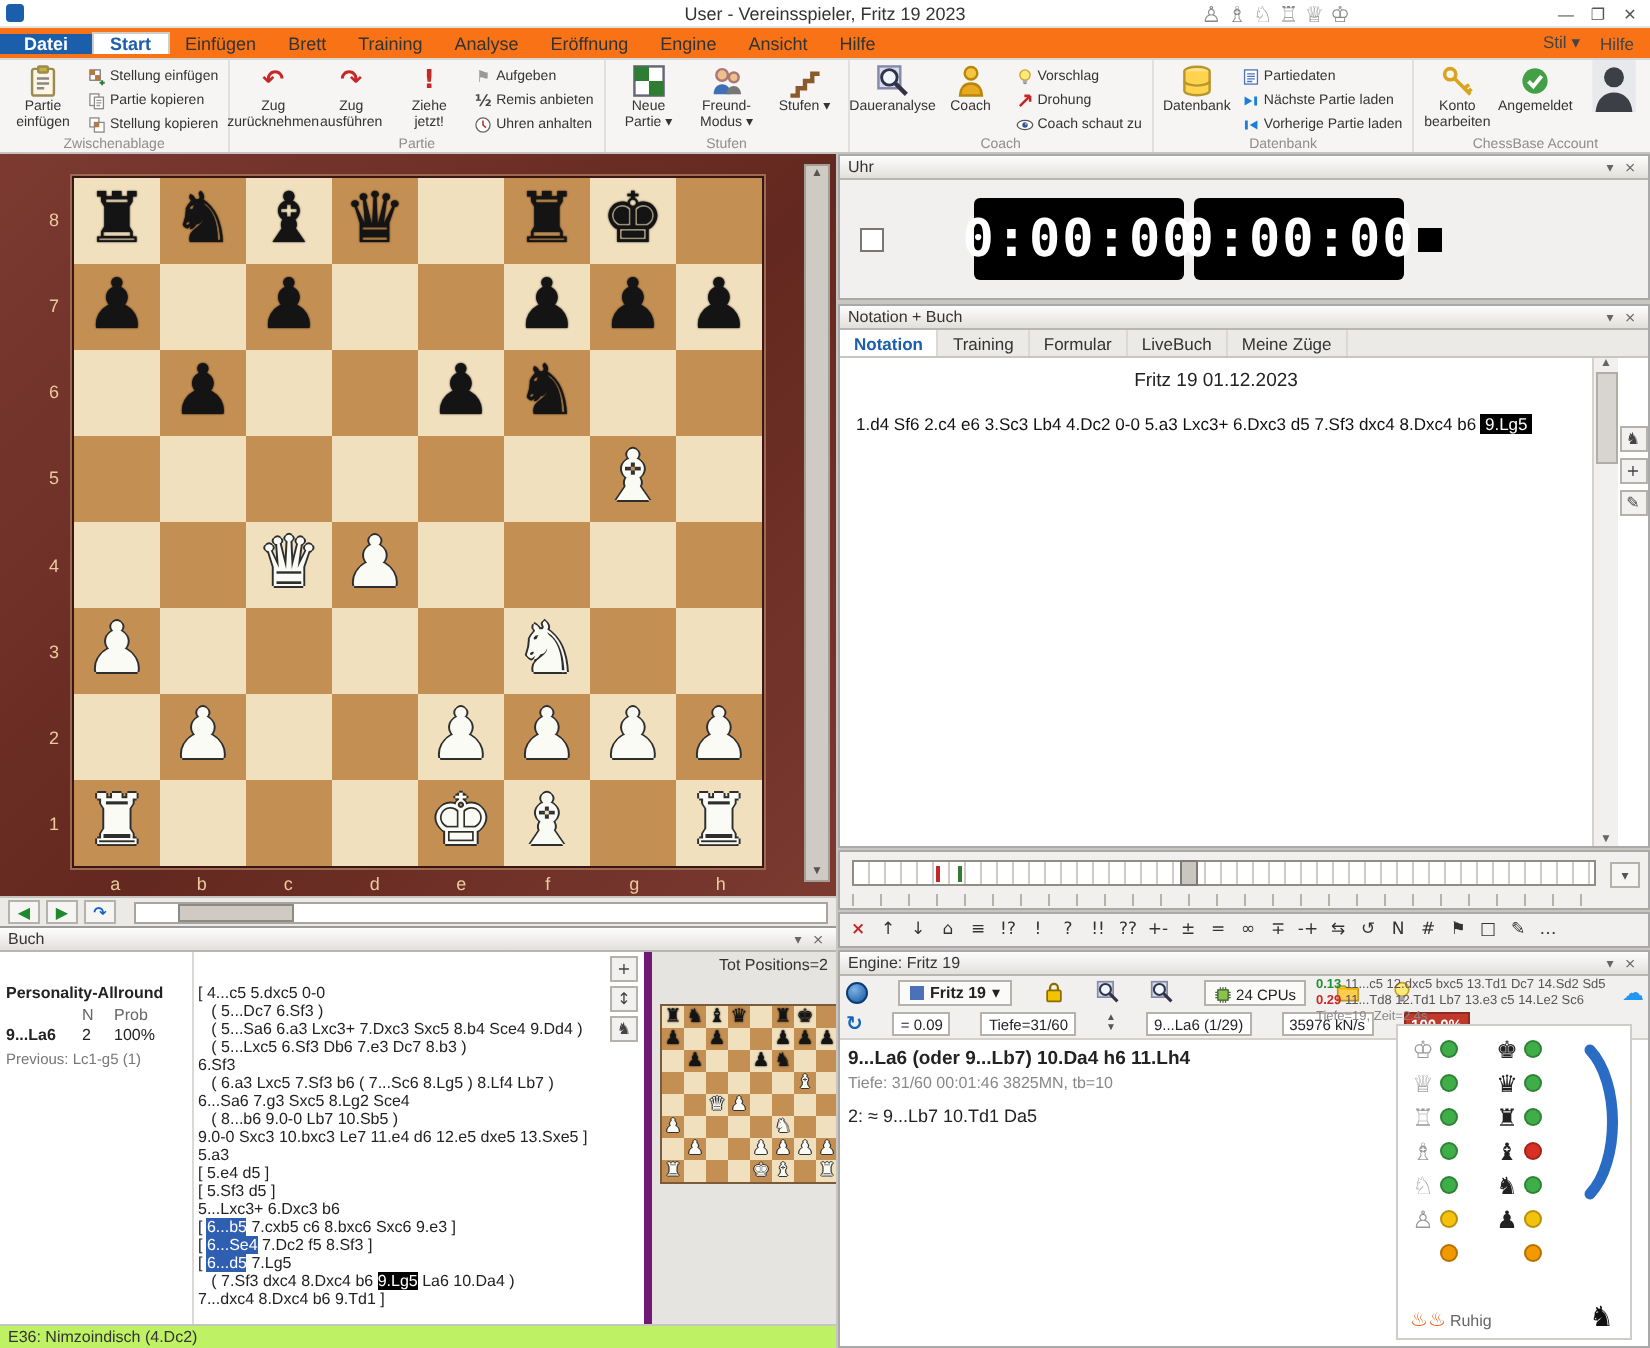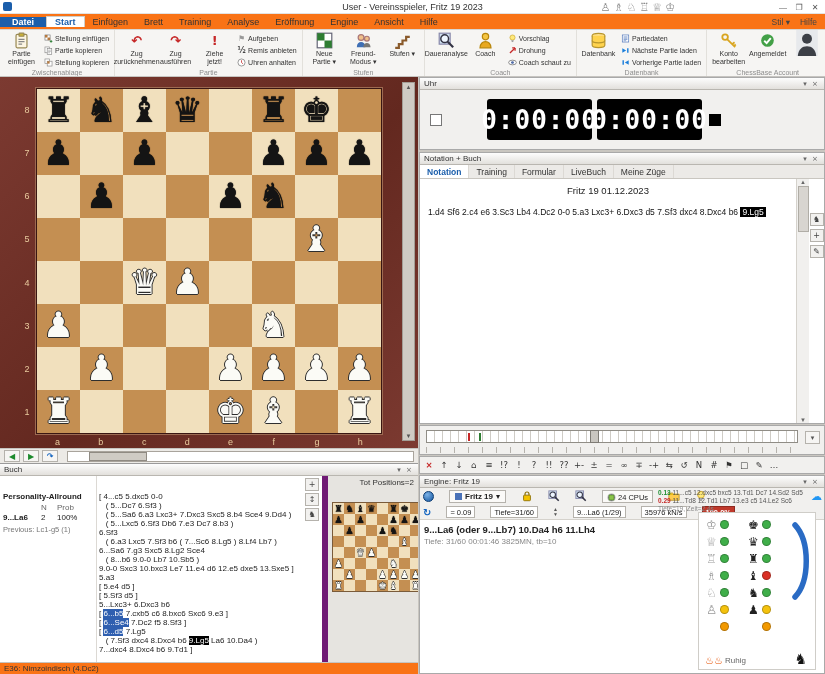--- a/index.html
+++ b/index.html
@@ -76,28 +76,28 @@
 .book-cols span:nth-child(1){width:38px}.book-cols span:nth-child(2){width:16px}.book-cols span:nth-child(3){flex:1}
 .book-row{display:flex;margin-top:1px}
 .book-row .mv{width:38px;font-weight:bold}.book-row .n{width:16px}.book-row .p{flex:1}
 .book-prev{color:#777;font-size:7.5px;margin-top:3px;white-space:nowrap}
 .book-tree{position:absolute;left:99px;top:16px;width:204px;bottom:0;font-size:8px;line-height:9px;overflow:hidden}
 .tline{white-space:pre;overflow:hidden}
 .tline .hlb{background:#2f5fb0;color:#fff}
 .tline .hlk{background:#000;color:#fff}
 .book-rail{position:absolute;left:305px;top:2px;width:16px;display:flex;flex-direction:column;gap:2px}
 .rail-btn{width:14px;height:13px;background:#f2f1ef;border:1px solid #b5b2ac;display:flex;align-items:center;justify-content:center;font-size:8px;color:#444;font-family:"DejaVu Sans",sans-serif}
-.book-right{position:absolute;left:322px;top:0;right:0;bottom:0;background:#e6e4e0;border-left:6px solid #701a75}
+.book-right{position:absolute;left:322px;top:0;right:0;bottom:0;background:#e6e4e0;border-left:4px solid #701a75}
 .tot-label{position:absolute;right:4px;top:2px;font-size:8px;color:#333}
 .miniboard{position:absolute;left:4px;top:26px;width:90px;height:90px;display:grid;grid-template-columns:repeat(8,11px);grid-template-rows:repeat(8,11px);border:1px solid #7a5b3a;background:#fff}
 .miniboard .piece{font-size:9.5px}
 .miniboard .piece.wp{text-shadow:.6px 0 #333,-.6px 0 #333,0 .6px #333,0 -.6px #333}
 
 
-.statusbar{position:absolute;left:0;top:662px;width:418px;height:12px;background:#f97316;border-top:1px solid #c6c4c0;font-size:8px;color:#333;padding:1px 4px}
+.statusbar{position:absolute;left:0;top:662px;width:418px;height:12px;background:#bef264;border-top:1px solid #c6c4c0;font-size:8px;color:#333;padding:1px 4px}
 
 
 .clock-panel{position:absolute;left:419px;top:77px;width:406px;height:73px;background:#f1f0ee;border:1px solid #a9a9a9}
 .clock-body{position:relative;height:59px}
 .cbx{position:absolute;left:10px;top:24px;width:12px;height:12px;background:#fff;border:1px solid #777}
 .clock{position:absolute;top:9px;width:105px;height:41px;background:#000;border-radius:3px;color:#fff;font-family:"DejaVu Sans Mono",monospace;font-weight:bold;font-size:26px;display:flex;align-items:center;justify-content:center;letter-spacing:1px}
 .clock.white{left:67px}.clock.black{left:177px}
 .bbx{position:absolute;left:289px;top:24px;width:12px;height:12px;background:#000}
 
 
@@ -961,20 +961,21 @@
       <div class="cloud-block" id="cloud-block" data-name="engine-cloud-lines">
           <div class="cloud-line" data-name="engine-cloud-line"><b style="color: rgb(30, 143, 50);">0.13</b> 11...c5 12.dxc5 bxc5 13.Td1 Dc7 14.Sd2 Sd5</div>
           <div class="cloud-line" data-name="engine-cloud-line"><b style="color: rgb(198, 40, 40);">0.29</b> 11...Td8 12.Td1 Lb7 13.e3 c5 14.Le2 Sc6</div>
           <div class="cloud-status" data-name="cloud-status">Tiefe=19, Zeit=2.4s</div>
         </div>
       <span class="cloud-ic" data-name="cloud-icon">☁</span>
     </div>
     <div class="eanalysis" data-name="engine-analysis">
       <div class="ebest" data-name="engine-best-line">9...La6 (oder 9...Lb7) 10.Da4 h6 11.Lh4</div>
       <div class="estats" data-name="engine-stats">Tiefe: 31/60  00:01:46  3825MN, tb=10</div>
+      <div class="ealt" data-name="engine-alt-line">2: ≈  9...Lb7 10.Td1 Da5</div>
     </div>
     <div class="char-panel" data-name="engine-character-panel">
       <div class="char-grid" id="char-grid">
           <div class="char-row" data-name="character-row">
             <span class="cg w" data-name="white-piece-glyph">♔</span>
             <span class="dot" data-name="status-dot" style="background: rgb(63, 174, 73);"></span>
             <span></span>
             <span class="cg b" data-name="black-piece-glyph">♚</span>
             <span class="dot" data-name="status-dot" style="background: rgb(63, 174, 73);"></span>
           </div>

